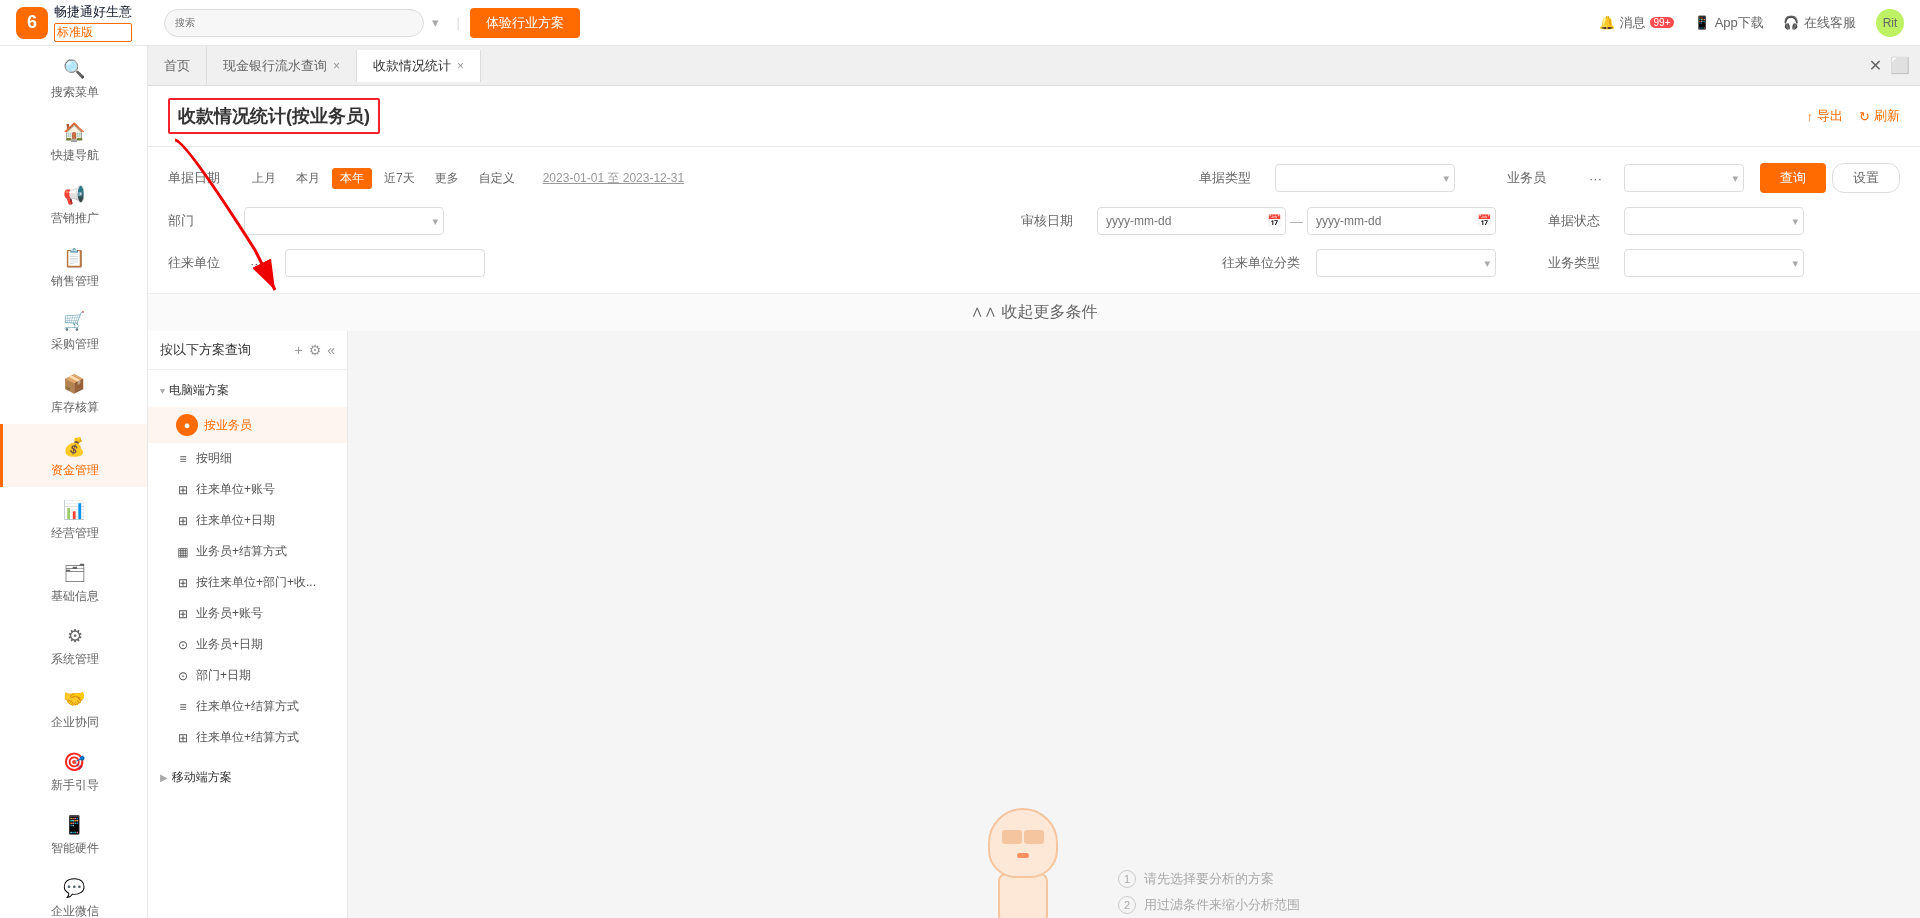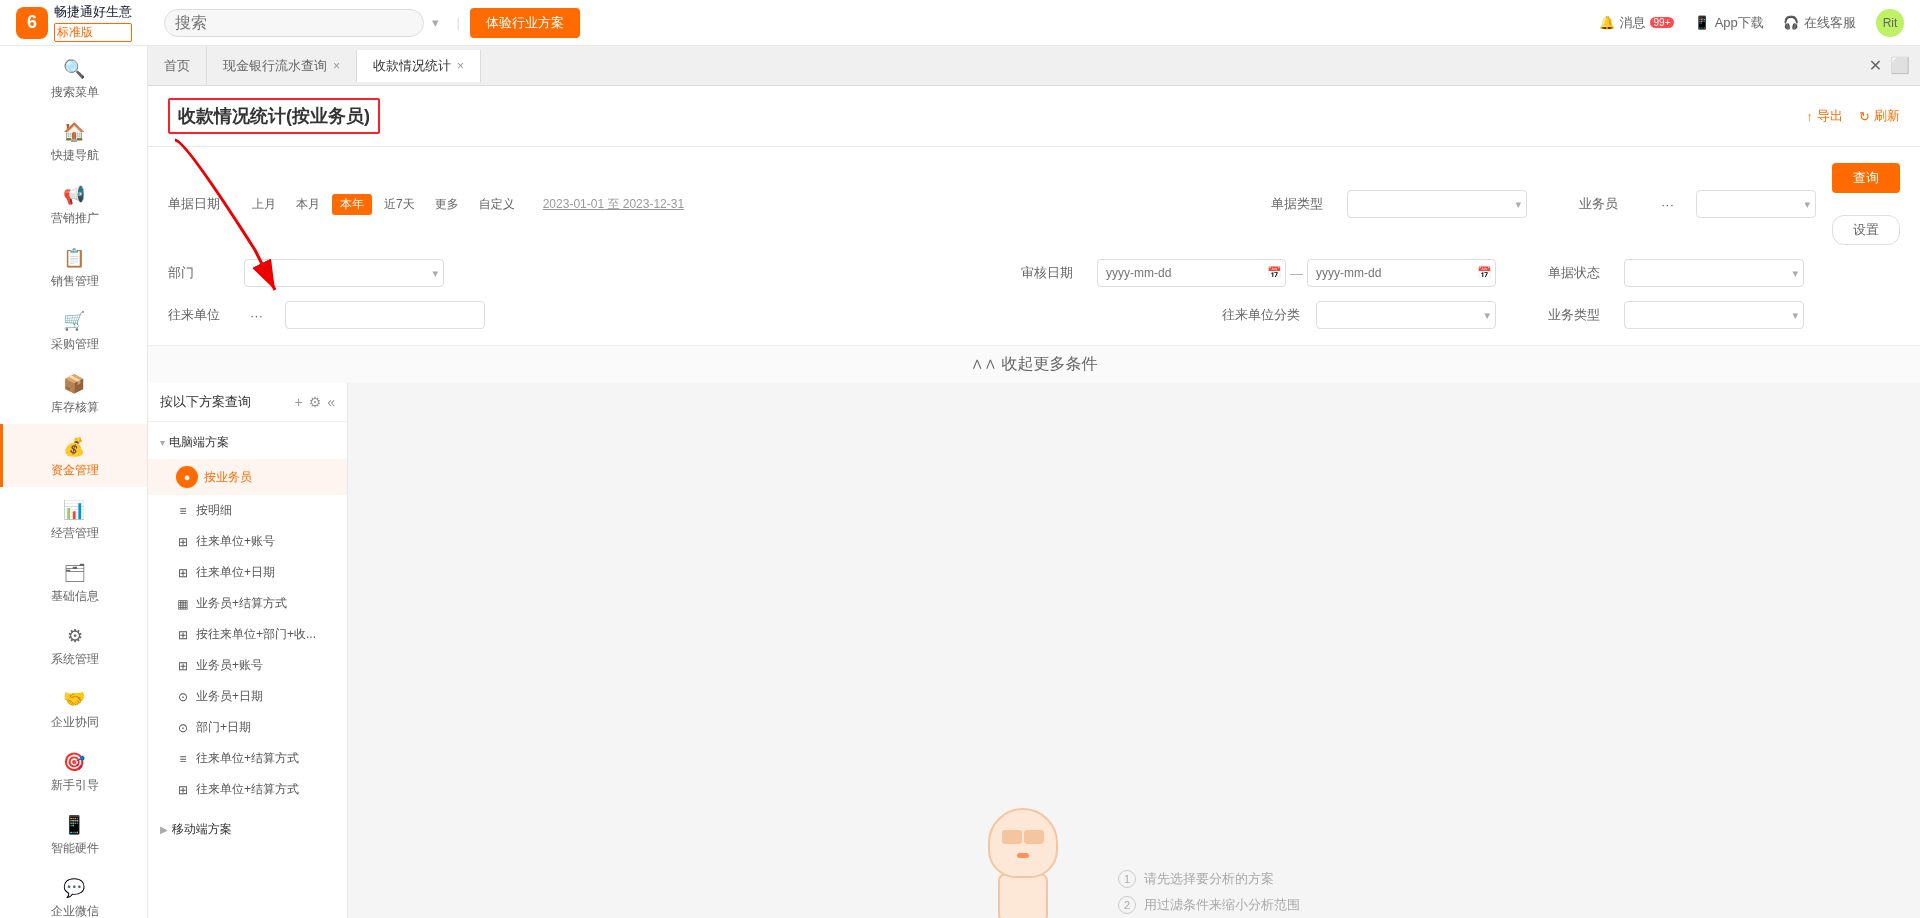--- a/index.html
+++ b/index.html
@@ -31,21 +31,21 @@
       color: white; font-size: 18px; font-weight: bold;
     }
     .logo-badge { font-size: 12px; color: #ff6b00; border: 1px solid #ff6b00; border-radius: 2px; padding: 0 2px; }
     .header-search {
       flex: 1;
       max-width: 260px;
       height: 28px;
       border: 1px solid #ddd;
       border-radius: 14px;
       padding: 0 10px;
-      font-size: 16px;
+      font-size: 10px;
       color: #999;
       background: #f7f7f7;
     }
     .header-nav-arrow {
       margin: 0 8px;
       color: #aaa;
       cursor: pointer;
     }
     .header-center-btn {
       background: #ff6b00;
@@ -335,22 +335,22 @@
       background: #fff;
       color: #666;
       border: 1px solid #ddd;
       border-radius: 12px;
       padding: 5px 20px;
       font-size: 13px;
       cursor: pointer;
     }
     .btn-group {
       display: flex;
-      flex-direction: column;
-      gap: 22px;
+      flex-direction: row;
+      gap: 6px;
       margin-left: auto;
     }
 
     .collapse-bar {
       background: #fafafa;
       border-top: 1px solid #eee;
       text-align: center;
       padding: 8px;
       cursor: pointer;
       color: #666;

